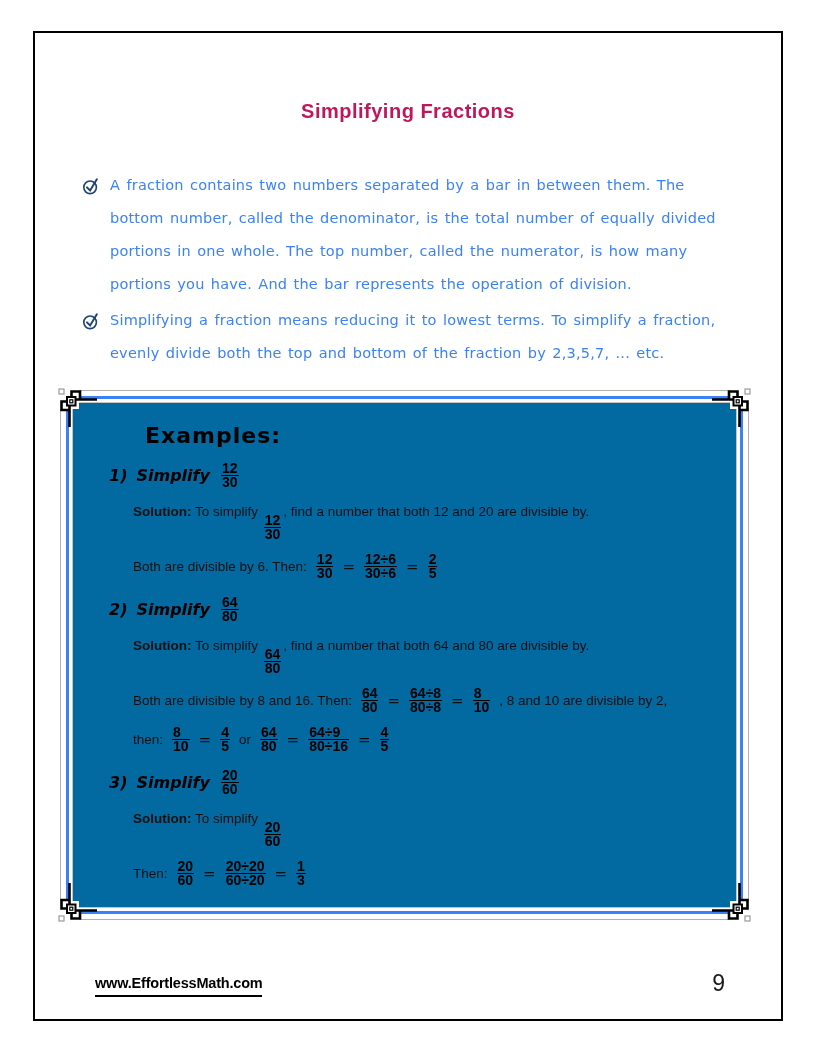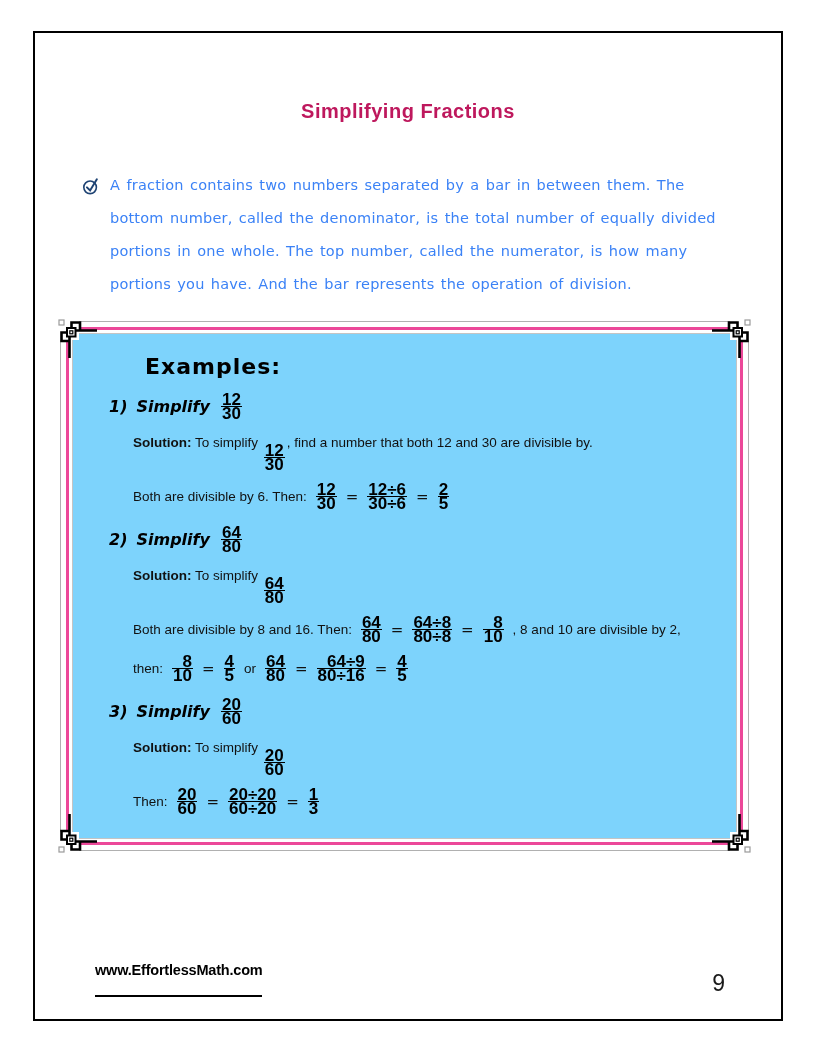--- a/index.html
+++ b/index.html
@@ -9,23 +9,23 @@
 
   .title{margin:67px 0 0 0;text-align:center;font-family:"Liberation Sans",sans-serif;
          font-weight:800;font-size:20px;letter-spacing:0.5px;color:#be185d;}
 
   .bullets{margin:46px 40px 0 47px;}
   .bullet{display:flex;align-items:flex-start;margin-bottom:3px;}
   .check{flex:0 0 18px;width:18px;height:18px;margin:8px 10px 0 0;color:var(--check-color,#1e4373);}
   .check svg{display:block;}
   .btext{margin:0;font-size:14.5px;line-height:33px;letter-spacing:0.2px;word-spacing:1.5px;color:#3b82f6;}
 
-  .exbox{position:relative;margin:26px 38px 0 31px;height:512px;border:3px solid #ec4899;
+  .exbox{position:relative;margin:26px 38px 0 31px;height:512px;border:3px solid #3b82f6;
          outline:1px solid #b0b0b0;outline-offset:5px;
-         box-shadow:inset 0 0 0 3px #fff,inset 0 0 0 4px #c4c4c4;background:#7dd3fc;}
+         box-shadow:inset 0 0 0 3px #fff,inset 0 0 0 4px #c4c4c4;background:#0369a1;}
   .corn{position:absolute;width:40px;height:40px;pointer-events:none;}
   .corn svg{display:block;width:40px;height:40px;}
   .tl{left:-12px;top:-12px;}
   .tr{right:-12px;top:-12px;transform:rotate(90deg);}
   .br{right:-12px;bottom:-12px;transform:rotate(180deg);}
   .bl{left:-12px;bottom:-12px;transform:rotate(270deg);}
 
   .exhead{margin:24px 0 0 76px;font-size:22px;font-weight:700;letter-spacing:1px;color:#000;
           font-family:"DejaVu Sans",sans-serif;}
 
@@ -35,51 +35,60 @@
 
   .sol{margin:10px 46px 0 64px;font-family:"Liberation Sans",sans-serif;
        font-size:13.5px;line-height:26px;color:#111;}
   .sol b{font-weight:700;}
   .sol3{width:622px;text-align:justify;}
 
   .eqline{display:flex;align-items:center;gap:7px;margin:12px 0 0 64px;
           font-family:"Liberation Sans",sans-serif;font-size:13.5px;color:#111;}
   .eqline .pre,.eqline .post{white-space:nowrap;}
 
-  .frac{display:inline-flex;flex-direction:column;align-items:flex-end;vertical-align:-9px;
+  .frac{display:inline-flex;flex-direction:column;align-items:flex-start;vertical-align:-9px;
         font-family:"Liberation Sans",sans-serif;font-style:normal;font-weight:700;
-        font-size:17px;line-height:13px;margin:0 2px;color:#000;}
+        font-size:14px;line-height:13px;margin:0 2px;color:#000;}
   .frac .den{border-top:1.4px solid #000;}
   .frac .num,.frac .den{padding:0 1px;}
   .eq{font-family:"DejaVu Serif",serif;font-size:15px;color:#111;}
 
   .foot{position:absolute;left:60px;right:56px;bottom:22px;display:flex;
         justify-content:space-between;align-items:flex-end;}
   .link{font-family:"Liberation Sans",sans-serif;font-weight:700;font-size:14.5px;
-        color:#000;text-decoration:none;border-bottom:2px solid #000;padding-bottom:17px;
+        color:#000;text-decoration:none;border-bottom:2px solid #000;padding-bottom:4px;
         letter-spacing:-0.2px;cursor:pointer;}
   .pageno{font-size:23px;color:#1a1a1a;font-family:"Liberation Sans",sans-serif;}
 </style>
 </head>
 <body>
 
 <div class="sheet">
 
   <h1 class="title">Simplifying Fractions</h1>
 
   <section class="bullets">
     <div class="bullet">
       <span class="check">
         <svg viewBox="0 0 20 20" width="18" height="18">
           <circle cx="9" cy="11.5" r="7" fill="none" stroke="currentColor" stroke-width="1.8"></circle>
           <path d="M5.5 11.5 L9 15 L16.5 2.5" fill="none" stroke="currentColor" stroke-width="2.2" stroke-linecap="round"></path>
         </svg>
       </span>
       <p class="btext">A fraction contains two numbers separated by a bar in between them. The bottom number, called the denominator, is the total number of equally divided portions in one whole. The top number, called the numerator, is how many portions you have. And the bar represents the operation of division.</p>
     </div>
+    <div class="bullet">
+      <span class="check">
+        <svg viewBox="0 0 20 20" width="18" height="18">
+          <circle cx="9" cy="11.5" r="7" fill="none" stroke="currentColor" stroke-width="1.8"></circle>
+          <path d="M5.5 11.5 L9 15 L16.5 2.5" fill="none" stroke="currentColor" stroke-width="2.2" stroke-linecap="round"></path>
+        </svg>
+      </span>
+      <p class="btext">Simplifying a fraction means reducing it to lowest terms. To simplify a fraction, evenly divide both the top and bottom of the fraction by 2,3,5,7, ... etc.</p>
+    </div>
   </section>
 
   <section class="exbox">
 
     <span class="corn tl">
       <svg viewBox="0 0 40 40">
         <rect x="0" y="0" width="22" height="22" fill="#fff" stroke="none"></rect>
         <path d="M40 12.5 H23 V4.5 H14.5 V12.5 H23" fill="none" stroke="#000" stroke-width="2.6"></path>
         <path d="M12.5 40 V23 H4.5 V14.5 H12.5 V23" fill="none" stroke="#000" stroke-width="2.6"></path>
         <rect x="10" y="10" width="8.5" height="8.5" fill="#fff" stroke="#000" stroke-width="2"></rect>
@@ -128,21 +137,21 @@
             <span class="num">12</span>
             <span class="den">30</span>
           </span>
       </div>
       <p class="sol">
         <b>Solution:</b>
         <span>To simplify</span>
         <span class="frac">
             <span class="num">12</span>
             <span class="den">30</span>
-          </span><span>, find a number that both 12 and 30 are divisible by.</span>
+          </span><span>, find a number that both 12 and 20 are divisible by.</span>
       </p>
       <div class="eqline">
         <span class="pre">Both are divisible by 6. Then:</span>
         <span class="frac">
             <span class="num">12</span>
             <span class="den">30</span>
           </span>
         <span class="eq">=</span>
         <span class="frac">
             <span class="num">12÷6</span>
@@ -164,21 +173,21 @@
             <span class="num">64</span>
             <span class="den">80</span>
           </span>
       </div>
       <p class="sol">
         <b>Solution:</b>
         <span>To simplify</span>
         <span class="frac">
             <span class="num">64</span>
             <span class="den">80</span>
-          </span>
+          </span><span>, find a number that both 64 and 80 are divisible by.</span>
       </p>
       <div class="eqline">
         <span class="pre">Both are divisible by 8 and 16. Then:</span>
         <span class="frac">
             <span class="num">64</span>
             <span class="den">80</span>
           </span>
         <span class="eq">=</span>
         <span class="frac">
             <span class="num">64÷8</span>

